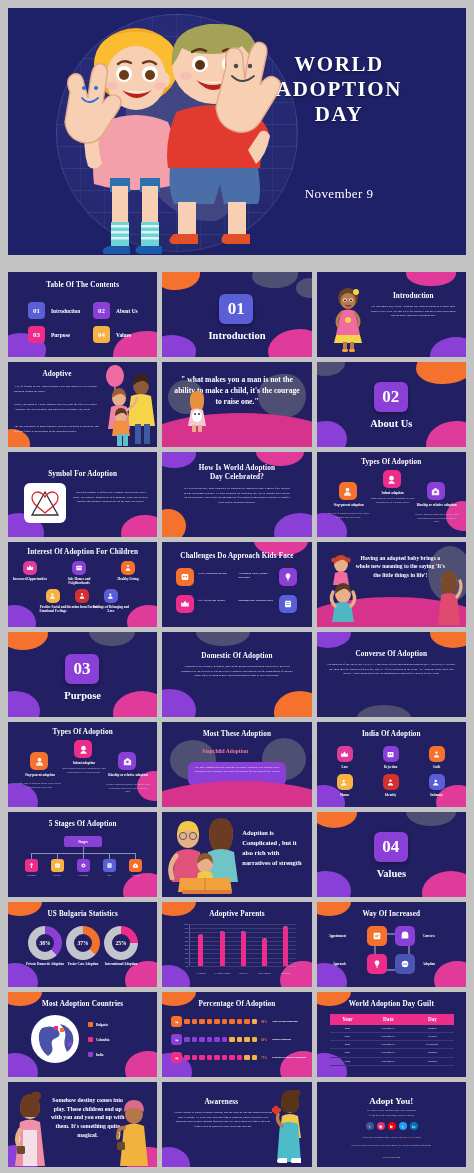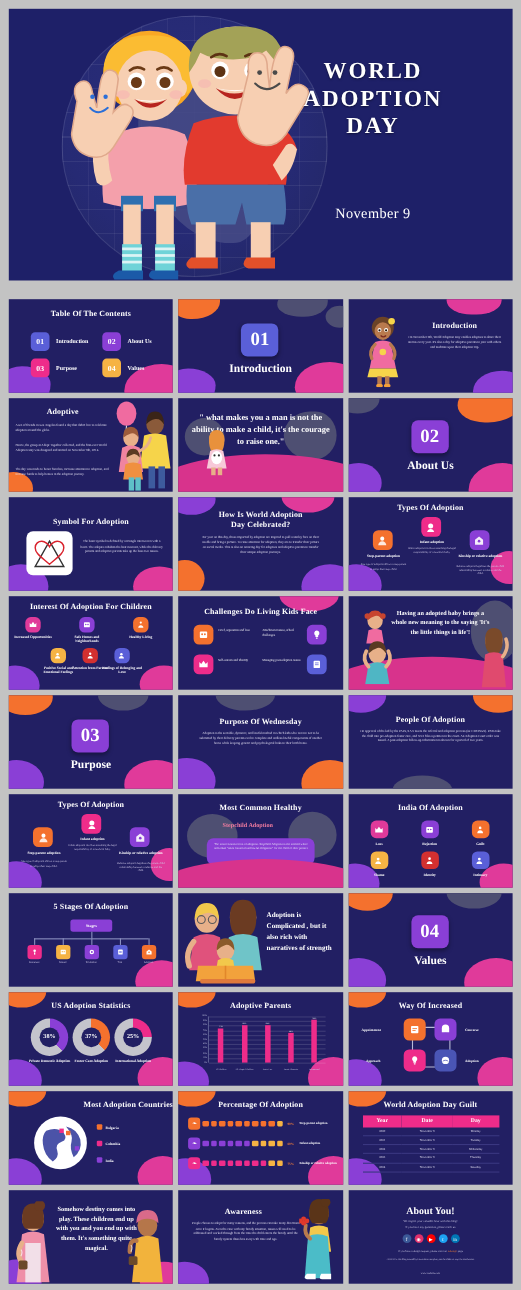--- a/index.html
+++ b/index.html
@@ -473,21 +473,21 @@
           <svg width="8" height="8" viewBox="0 0 24 24" fill="#fff">
               <circle cx="10" cy="8" r="3.4"></circle>
               <path d="M3 20c0-4 3-7 7-7s7 3 7 7z"></path>
             </svg>
         </div>
         <div class="tlbl" style="left:83px;width:40px;top:63px;">Feelings of Belonging and Love</div>
       </div>
 
       <div class="slide">
         <div class="blob b-pink" style="right:4px;top:-16px;width:54px;height:30px;border-radius:50%;"></div>
-        <div class="st" style="top:10px;">Challenges Do Living Kids Face</div>
+        <div class="st" style="top:10px;">Challenges Do Approach Kids Face</div>
         <div class="tile" style="left:14px;top:26px;width:18px;height:18px;background:#f4712e;">
           <svg width="10" height="10" viewBox="0 0 24 24" fill="#fff">
               <rect x="4" y="5" width="16" height="14" rx="2"></rect>
               <circle cx="9" cy="11" r="2" fill="#f4712e"></circle>
               <circle cx="15" cy="11" r="2" fill="#f4712e"></circle>
             </svg>
         </div>
         <div class="tsub" style="left:36px;width:40px;top:30px;text-align:left;font-size:2.8px;color:#fff;">Grief, separation and loss</div>
         <div class="tile" style="left:117px;top:26px;width:18px;height:18px;background:#8a3fd6;">
           <svg width="10" height="10" viewBox="0 0 24 24" fill="#fff">
@@ -545,29 +545,29 @@
         <div class="blob b-purple" style="left:-18px;bottom:-14px;width:50px;height:40px;border-radius:50%;"></div>
         <div class="blob b-pink" style="right:-14px;bottom:-18px;width:58px;height:44px;border-radius:50%;"></div>
         <div class="numbox bignum" style="left:57px;top:22px;background:#8a3fd6;">03</div>
         <div class="sectiontitle" style="top:58px;">Purpose</div>
       </div>
 
       <div class="slide">
         <div class="blob b-grey" style="left:34px;top:-14px;width:54px;height:28px;border-radius:50%;"></div>
         <div class="blob b-purple" style="left:-18px;bottom:-14px;width:52px;height:42px;border-radius:50%;"></div>
         <div class="blob b-orange" style="right:-14px;bottom:-16px;width:52px;height:42px;border-radius:50%;"></div>
-        <div class="st" style="top:20px;">Purpose Of Wednesday</div>
+        <div class="st" style="top:20px;">Domestic Of Adoption</div>
         <div class="body-txt" style="left:18px;right:18px;top:32px;">Adoption is the sociable, dynamic, and lawful method in which kids who receive not to be submitted by their delivery parents evolve complete and endless lawful components of another home while keeping genetic and psychological links to their birth home.</div>
       </div>
 
       <div class="slide">
         <div class="blob b-purple" style="left:-12px;top:-14px;width:46px;height:30px;border-radius:50%;"></div>
         <div class="blob b-orange" style="right:-10px;top:-14px;width:46px;height:30px;border-radius:50%;"></div>
         <div class="blob b-grey" style="left:40px;bottom:-14px;width:54px;height:26px;border-radius:50%;"></div>
-        <div class="st" style="top:18px;">People Of Adoption</div>
+        <div class="st" style="top:18px;">Converse Of Adoption</div>
         <div class="body-txt" style="left:10px;right:10px;top:30px;">On approval of the kid by the PAPs, SAA meets the referral and adoption process (as CARINGS). PAPs take the child into pre-adoption foster care, and SAA files a petition in the court. An Adoption Court order was issued. A post-adoption follow-up information is shown for a period of two years.</div>
       </div>
     </div>
 
     <div class="row">
 
       <div class="slide">
         <div class="blob b-purple" style="left:-16px;bottom:-14px;width:46px;height:38px;border-radius:50%;"></div>
         <div class="blob b-pink" style="right:-14px;bottom:6px;width:34px;height:30px;border-radius:50%;"></div>
         <div class="st" style="top:6px;">Types Of Adoption</div>
@@ -593,21 +593,21 @@
               <circle cx="12" cy="13" r="2.6" fill="#8a3fd6"></circle>
             </svg>
         </div>
         <div class="tlbl" style="left:96px;width:48px;top:51px;">Kinship or relative adoption</div>
         <div class="tsub" style="left:98px;width:44px;top:61px;">Relative adoption legalizes the parent-child relationship between a relative and the child.</div>
       </div>
 
       <div class="slide">
         <div class="blob b-grey" style="left:8px;top:18px;width:46px;height:40px;border-radius:50%;"></div>
         <div class="blob b-grey" style="right:6px;top:16px;width:44px;height:42px;border-radius:50%;"></div>
-        <div class="st" style="top:8px;">Most Common Healthy</div>
+        <div class="st" style="top:8px;">Most These Adoption</div>
         <div style="position:absolute;left:40px;top:26px;color:#ee7b9f;font-size:5.6px;font-weight:700;">Stepchild Adoption</div>
         <div style="position:absolute;left:26px;top:40px;width:98px;height:24px;background:#8a3fd6;border-radius:6px;">
           <div class="body-txt" style="left:4px;right:4px;top:4px;font-size:2.7px;">The most common form of adoption. Stepchild Adoption is the method where individual "takes financial and lawful obligation" for the child of their partner.</div>
         </div>
         <div class="blob b-magenta" style="left:-22px;bottom:-30px;width:200px;height:56px;border-radius:50% 50% 0 0;"></div>
       </div>
 
       <div class="slide">
         <div class="blob b-purple" style="left:-16px;bottom:-14px;width:44px;height:36px;border-radius:50%;"></div>
         <div class="blob b-pink" style="right:-14px;bottom:-12px;width:44px;height:34px;border-radius:50%;"></div>
@@ -739,21 +739,21 @@
         <div class="sectiontitle" style="top:56px;">Values</div>
       </div>
     </div>
 
     <div class="row">
 
       <div class="slide">
         <div class="blob b-orange" style="left:-10px;top:-14px;width:44px;height:28px;border-radius:50%;"></div>
         <div class="blob b-purple" style="left:-16px;bottom:-14px;width:46px;height:38px;border-radius:50%;"></div>
         <div class="blob b-pink" style="right:-14px;bottom:-12px;width:46px;height:38px;border-radius:50%;"></div>
-        <div class="st" style="top:8px;">US Adoption Statistics</div>
+        <div class="st" style="top:8px;">US Bulgaria Statistics</div>
         <div class="donut" style="left:20px;top:24px;background:conic-gradient(#8a3fd6 0 38%, #c4c4cc 38% 100%);">
           <span>38%</span>
         </div>
         <div class="tlbl" style="left:11px;width:52px;top:60px;">Private Domestic Adoption</div>
         <div class="donut" style="left:58px;top:24px;background:conic-gradient(#f4712e 0 37%, #c4c4cc 37% 100%);">
           <span>37%</span>
         </div>
         <div class="tlbl" style="left:49px;width:52px;top:60px;">Foster Care Adoption</div>
         <div class="donut" style="left:96px;top:24px;background:conic-gradient(#ee2c8a 0 25%, #c4c4cc 25% 100%);">
           <span>25%</span>
@@ -860,21 +860,21 @@
         <div class="wlbl" style="left:106px;top:60px;">Adoption</div>
       </div>
     </div>
 
     <div class="row">
 
       <div class="slide">
         <div class="blob b-orange" style="left:-10px;top:-14px;width:44px;height:28px;border-radius:50%;"></div>
         <div class="blob b-purple" style="left:-16px;bottom:-14px;width:46px;height:38px;border-radius:50%;"></div>
         <div class="blob b-pink" style="right:-14px;bottom:-12px;width:46px;height:38px;border-radius:50%;"></div>
-        <div class="st" style="top:8px;text-align:right;">Most Adoption Countries</div>
+        <div class="st" style="top:8px;">Most Adoption Countries</div>
         <svg style="position:absolute;left:22px;top:22px;width:50px;height:50px;" viewBox="0 0 50 50">
           <circle cx="25" cy="25" r="24" fill="#fff"></circle>
           <path d="M12 14 q10 -4 16 2 q4 6 -2 8 q-6 2 -4 8 q2 6 -4 10 q-8 -6 -9 -16 q-1 -8 3 -12z" fill="#4b53a8"></path>
           <path d="M30 10 q10 2 13 12 q2 10 -6 16 q-4 -8 -2 -14 q2 -6 -5 -14z" fill="#4b53a8"></path>
           <rect x="24" y="12" width="4" height="4" fill="#ee2c8a"></rect>
           <rect x="30" y="14" width="4" height="4" fill="#f4712e"></rect>
           <rect x="38" y="28" width="4" height="4" fill="#8a3fd6"></rect>
         </svg>
         <div class="leg" style="left:80px;top:30px;">
           <div class="legsq" style="background:#f4712e;"></div>
@@ -1027,21 +1027,21 @@
             <circle cx="3" cy="2" r="2.2" fill="#e0392c"></circle>
             <circle cx="-3" cy="2" r="2.2" fill="#e0392c"></circle>
             <circle cx="0" cy="4" r="2.2" fill="#e0392c"></circle>
           </g>
           <path d="M7 68 q-4 4 0 5 l8 0 l0 -5z" fill="#fff"></path>
           <path d="M20 68 q-3 5 1 5 l8 0 l0 -5z" fill="#fff"></path>
         </svg>
       </div>
 
       <div class="slide">
-        <div class="sectiontitle" style="top:14px;font-size:9px;">About You!</div>
+        <div class="sectiontitle" style="top:14px;font-size:9px;">Adopt You!</div>
         <div class="tiny" style="top:27px;font-size:2.7px;">We respect your valuable hour with this blog!</div>
         <div class="tiny" style="top:32px;font-size:2.7px;">If you have any questions, please reach us</div>
         <div class="soc" style="left:49px;top:40px;">
           <div class="socb" style="background:#3b5998;">f</div>
           <div class="socb" style="background:#e1306c;">◉</div>
           <div class="socb" style="background:#ff0000;">▶</div>
           <div class="socb" style="background:#1da1f2;">t</div>
           <div class="socb" style="background:#0077b5;">in</div>
         </div>
         <div class="tiny" style="top:54px;">

